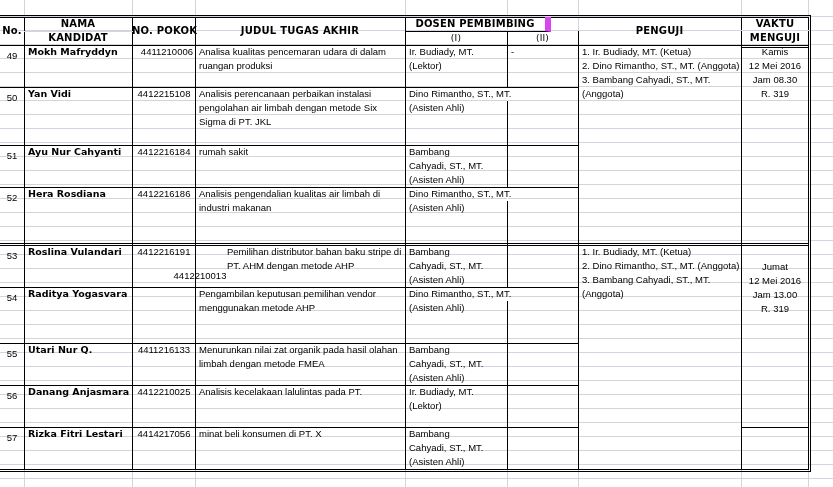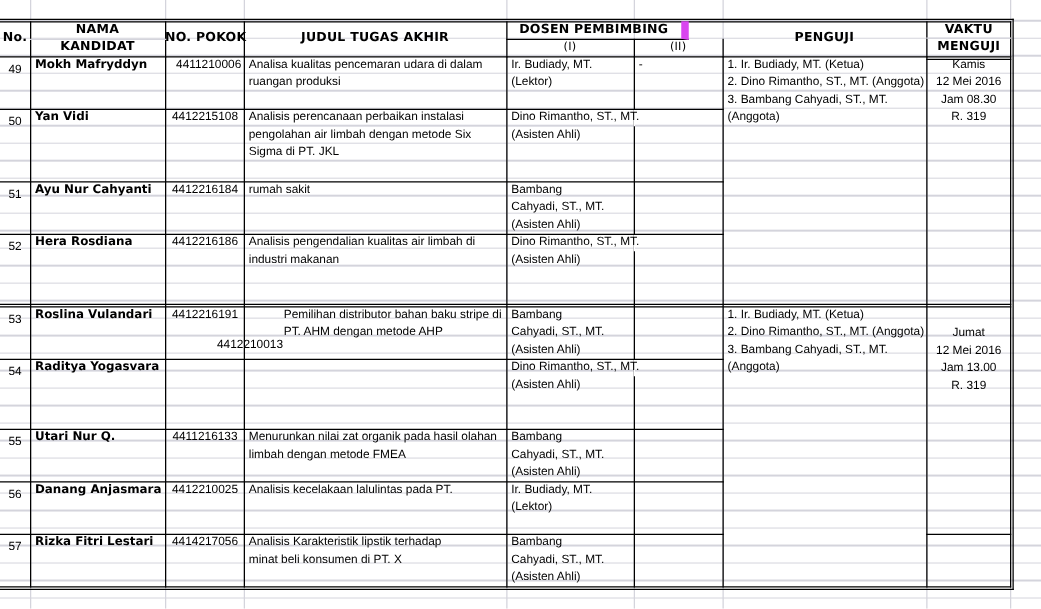--- a/index.html
+++ b/index.html
@@ -154,20 +154,24 @@
   </div>
   <div class="cell" style="left:406px;top:245px;">
     <span class="line">Bambang</span>
     <span class="line">Cahyadi, ST., MT.</span>
     <span class="line">(Asisten Ahli)</span>
   </div>
 
   <div class="cell num" style="left:0;top:287px;width:24px;">54</div>
   <div class="cell name" style="left:25px;top:287px;">Raditya Yogasvara</div>
   <div class="cell center" style="left:133px;top:269px;width:62px;margin-left:36px;">4412210013</div>
+  <div class="cell" style="left:196px;top:287px;">
+    <span class="line">Pengambilan keputusan pemilihan vendor</span>
+    <span class="line">menggunakan metode AHP</span>
+  </div>
   <div class="cell" style="left:406px;top:287px;z-index:2;">
     <span class="line">Dino Rimantho, ST., MT.</span>
     <span class="line">(Asisten Ahli)</span>
   </div>
   <div style="position:absolute;left:507px;top:288px;width:1px;height:13px;background:#fff;"></div>
 
   <div class="cell num" style="left:0;top:343px;width:24px;">55</div>
   <div class="cell name" style="left:25px;top:343px;">Utari Nur Q.</div>
   <div class="cell center" style="left:133px;top:343px;width:62px;">4411216133</div>
   <div class="cell" style="left:196px;top:343px;">
@@ -188,21 +192,20 @@
   </div>
   <div class="cell" style="left:406px;top:385px;">
     <span class="line">Ir. Budiady, MT.</span>
     <span class="line">(Lektor)</span>
   </div>
 
   <div class="cell num" style="left:0;top:427px;width:24px;">57</div>
   <div class="cell name" style="left:25px;top:427px;">Rizka Fitri Lestari</div>
   <div class="cell center" style="left:133px;top:427px;width:62px;">4414217056</div>
   <div class="cell" style="left:196px;top:427px;">
-    <span class="line">Analisis Karakteristik lipstik terhadap</span>
     <span class="line">minat beli konsumen di PT. X</span>
   </div>
   <div class="cell" style="left:406px;top:427px;">
     <span class="line">Bambang</span>
     <span class="line">Cahyadi, ST., MT.</span>
     <span class="line">(Asisten Ahli)</span>
   </div>
 
   <div class="cell" style="left:579px;top:45px;">
     <span class="line">1. Ir. Budiady, MT. (Ketua)</span>

